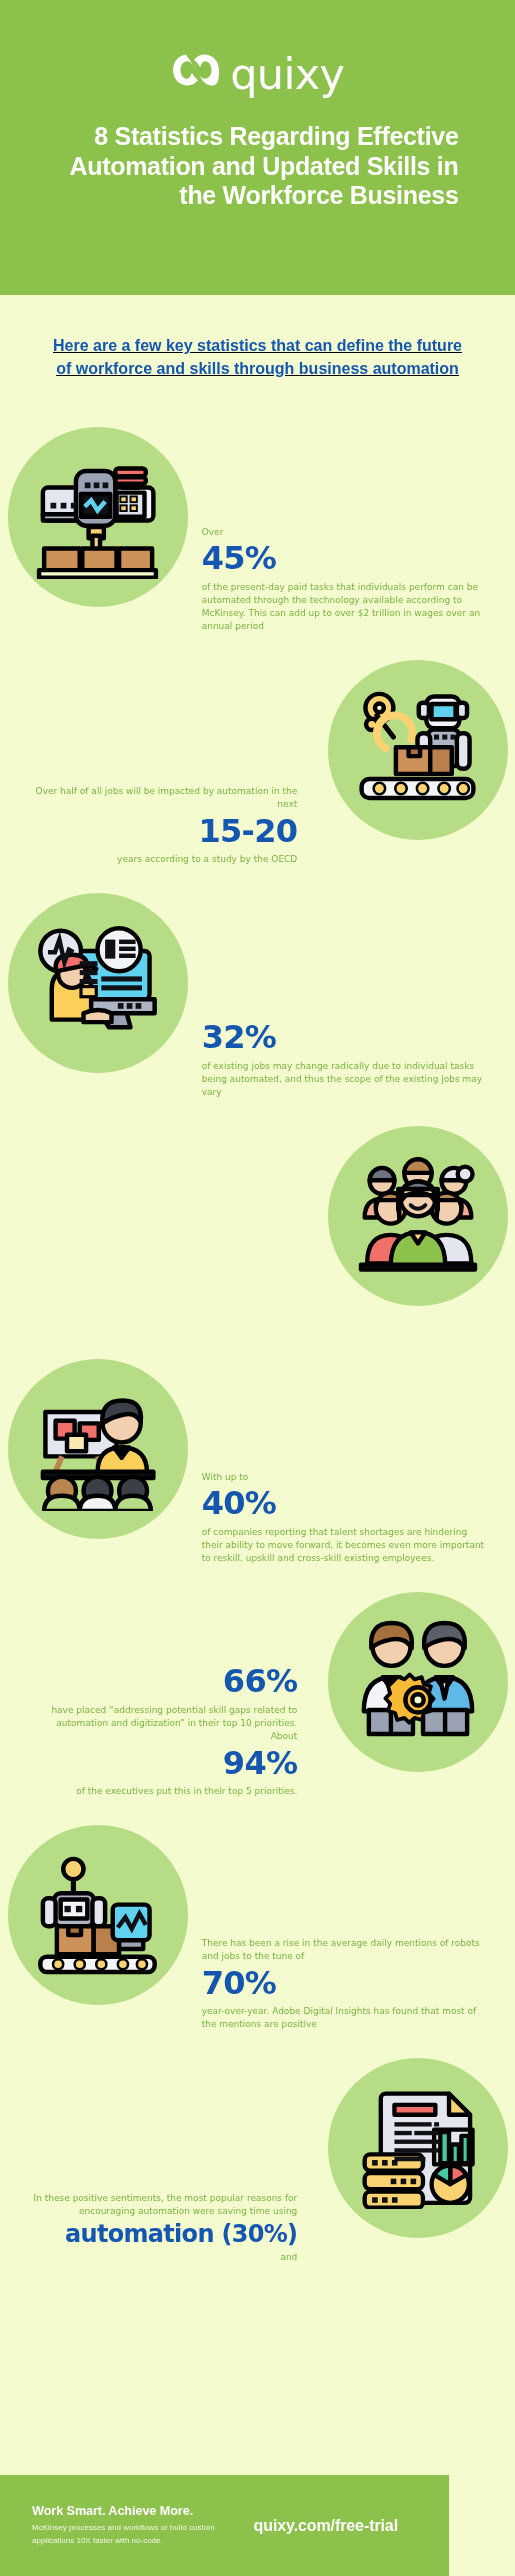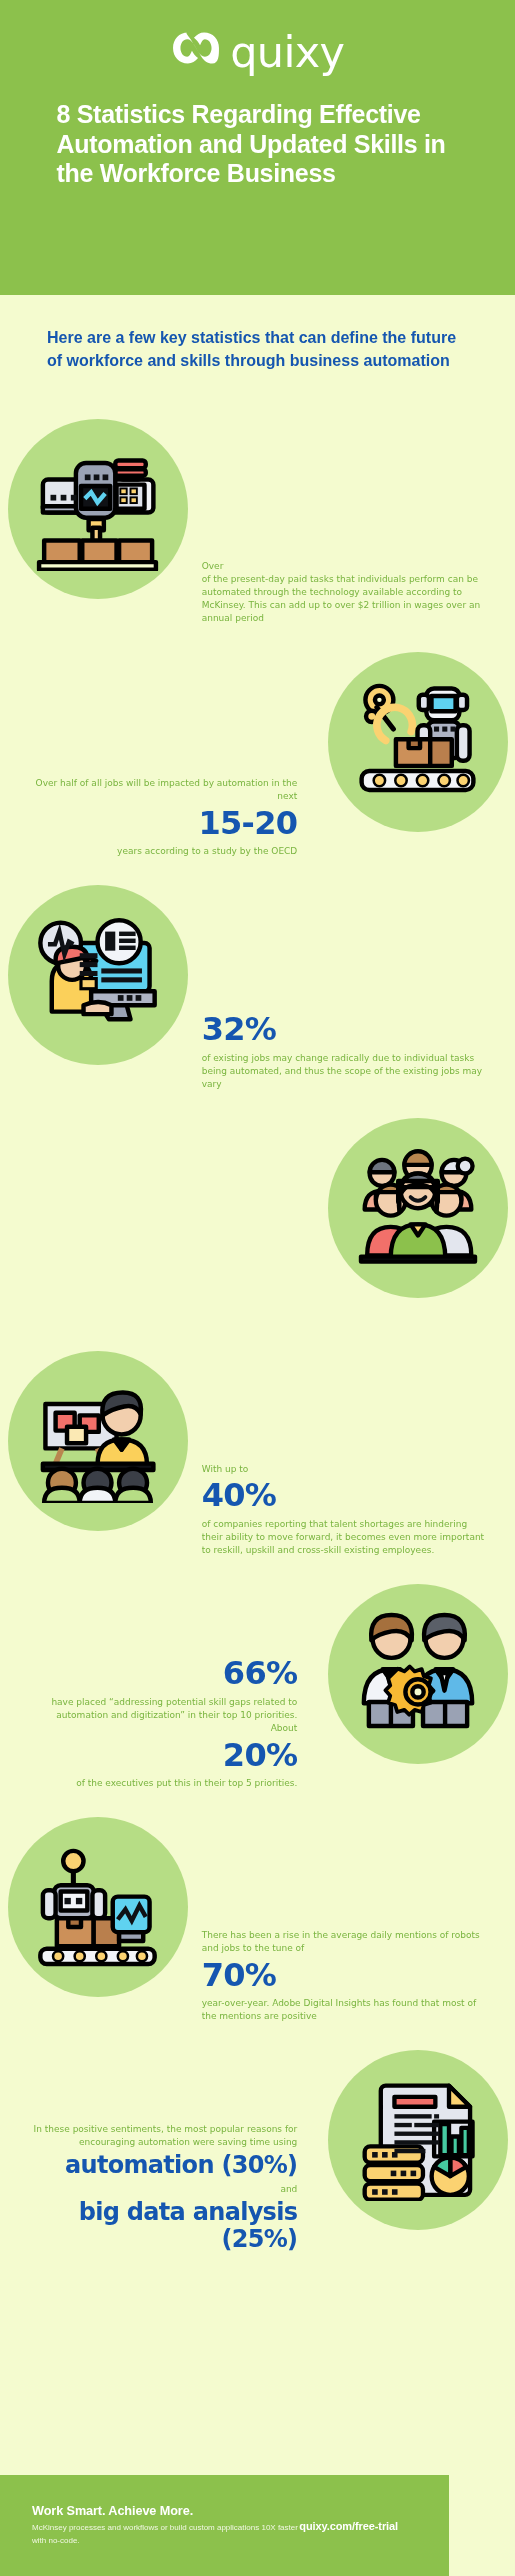--- a/index.html
+++ b/index.html
@@ -14,22 +14,22 @@
     height: 2576px;
     background: #f4fbcf;
     overflow: hidden;
   }
 
   
   .header {
     position: relative;
     height: 295px;
     background: #8cc14c;
-    padding: 21px 27px 0 27px;
-    text-align: left;
+    padding: 43px 27px 0 27px;
+    text-align: right;
   }
   .logo-row {
     display: flex;
     align-items: center;
     justify-content: center;
     gap: 9.4px;
     height: 62px;
     margin-bottom: 17.4px;
   }
   .logo-mark { width: 50px; height: 50px; flex: none; }
@@ -45,22 +45,23 @@
     font-size: 25px;
     line-height: 1.17;
     font-weight: bold;
     color: #ffffff;
     letter-spacing: -0.3px;
     padding: 0 29.5px;
   }
 
   
   .subtitle-wrap {
-    padding: 32px 47px 20px 47px;
-    text-align: left;
+    padding: 40px 47px 20px 47px;
+    text-align: center;
+    text-decoration: underline;
   }
   .subtitle {
     font-size: 16px;
     line-height: 1.42;
     font-weight: bold;
     color: #1556b0;
   }
 
   
   .stat {
@@ -135,21 +136,21 @@
     color: #ffffff;
     margin-bottom: 4.7px;
     letter-spacing: -0.1px;
   }
   .footer-sub {
     font-size: 8px;
     line-height: 1.55;
     color: #f0f7e2;
   }
   .footer-url {
-    font-size: 11px;
+    font-size: 16px;
     font-weight: bold;
     color: #ffffff;
     letter-spacing: -0.1px;
     padding-right: 19px;
   }
 </style>
 </head>
 <body>
 
 <div class="page">
@@ -215,20 +216,21 @@
               <rect x="152" y="70" width="10" height="9"></rect>
           <rect x="136" y="84" width="10" height="9"></rect>
               <rect x="152" y="84" width="10" height="9"></rect>
         </g>
         <polyline points="80,86 90,76 100,92 112,78" fill="none" stroke="#5fd2f0" stroke-width="7"></polyline>
       </svg>
       </span>
     </div>
     <div class="text-cell">
       <div class="lede">Over</div>
+      <div class="bignum">45%</div>
       <div class="tail">of the present-day paid tasks that individuals perform can be automated through the technology available according to McKinsey. This can add up to over $2 trillion in wages over an annual period</div>
     </div>
   </div>
 
   <div class="stat right-art">
     <div class="art-cell">
       <div class="blob"></div>
       <span>
       <svg width="127" height="127" viewBox="0 0 200 200">
         <g stroke="#000" stroke-width="7" stroke-linejoin="round" stroke-linecap="round">
@@ -413,21 +415,21 @@
                    -9 -9 -13 4 -4 -13 -13 -4 4 -13 -9 -10 9 -9 -4 -13 z" transform="translate(-18,26) scale(0.86)" fill="#f8b934"></path>
           <circle cx="100" cy="130" r="20" fill="#f8b934"></circle>
           <circle cx="100" cy="130" r="9" fill="#f4fbcf"></circle>
         </g>
       </svg>
       </span>
     </div>
     <div class="text-cell">
       <div class="bignum">66%</div>
       <div class="tail">have placed “addressing potential skill gaps related to automation and digitization” in their top 10 priorities. About</div>
-      <div class="bignum">20%</div>
+      <div class="bignum">94%</div>
       <div class="tail">of the executives put this in their top 5 priorities.</div>
     </div>
   </div>
 
   <div class="stat left-art">
     <div class="art-cell">
       <div class="blob"></div>
       <span>
       <svg width="127" height="127" viewBox="0 0 200 200">
         <g stroke="#000" stroke-width="7" stroke-linejoin="round">
@@ -506,21 +508,20 @@
               <rect x="42" y="181" width="9" height="9"></rect>
           <rect x="58" y="181" width="9" height="9"></rect>
         </g>
       </svg>
       </span>
     </div>
     <div class="text-cell">
       <div class="lede">In these positive sentiments, the most popular reasons for encouraging automation were saving time using</div>
       <div class="bignum sm">automation (30%)</div>
       <div class="tail">and</div>
-      <div class="bignum sm">big data analysis (25%)</div>
     </div>
   </div>
 
   <div class="footer">
     <div class="footer-left">
       <div class="footer-head">Work Smart. Achieve More.</div>
       <div class="footer-sub">McKinsey processes and workflows or build custom applications 10X faster with no-code.</div>
     </div>
     <div class="footer-url">quixy.com/free-trial</div>
   </div>

